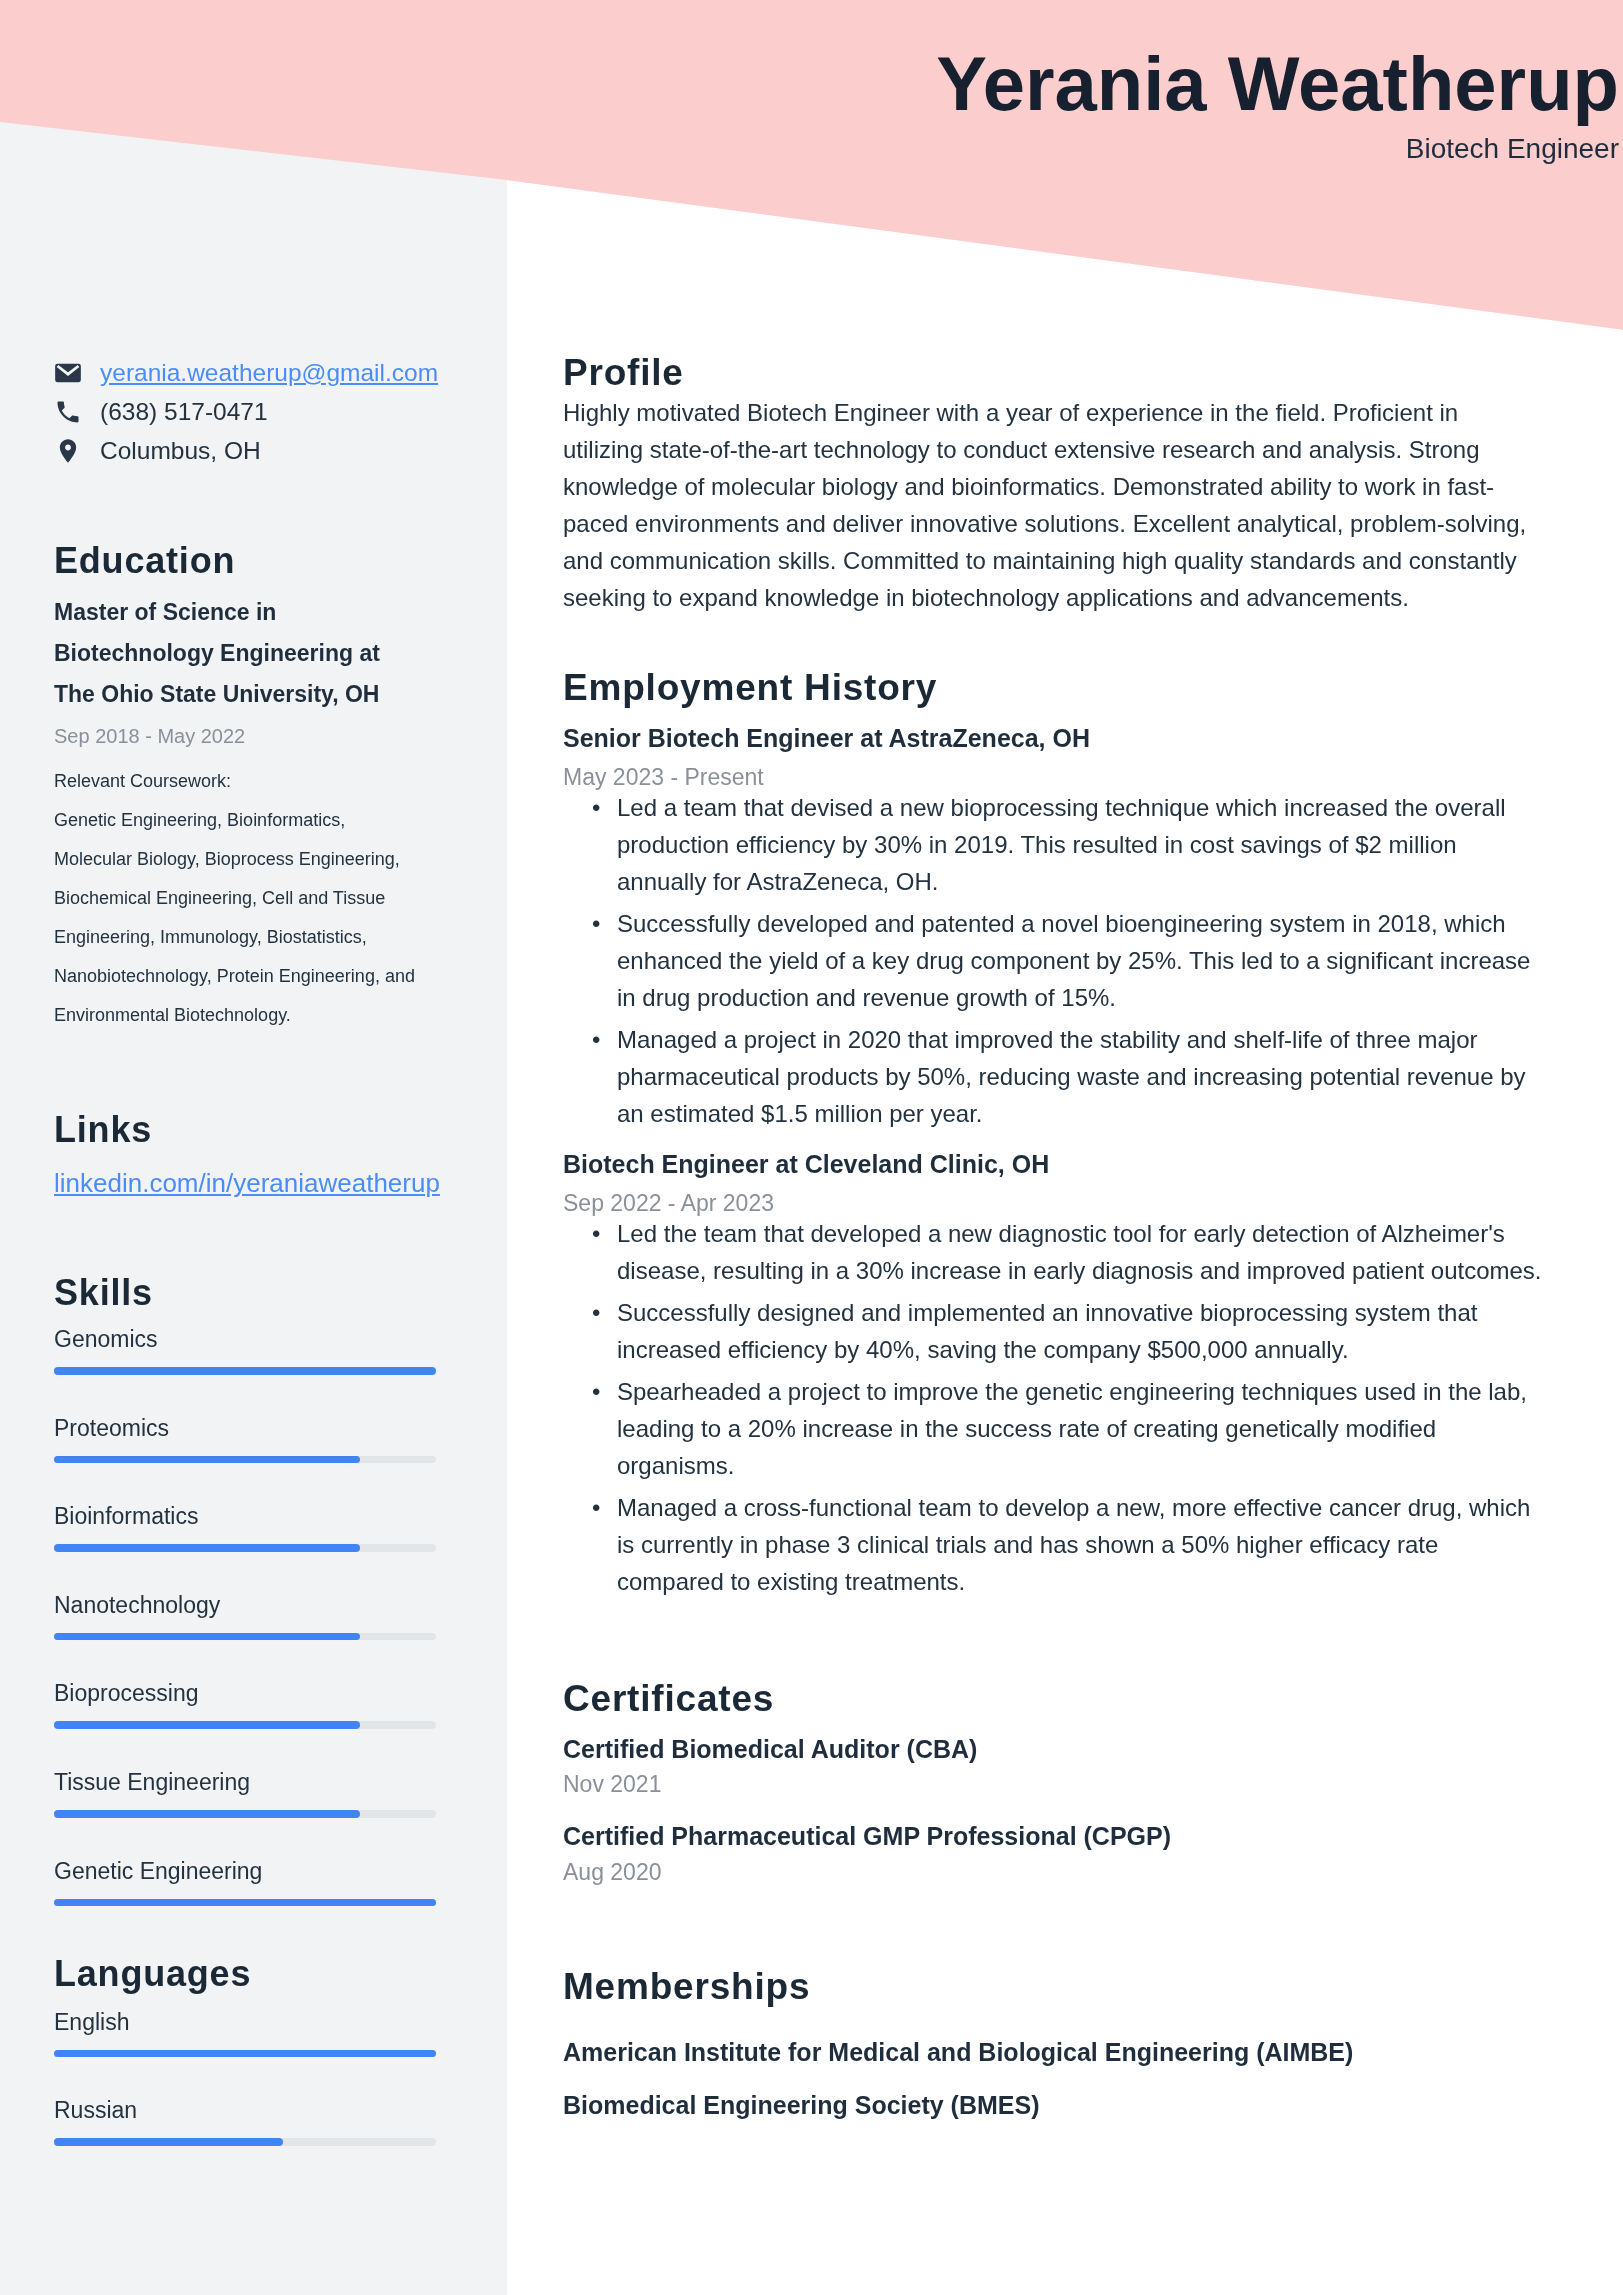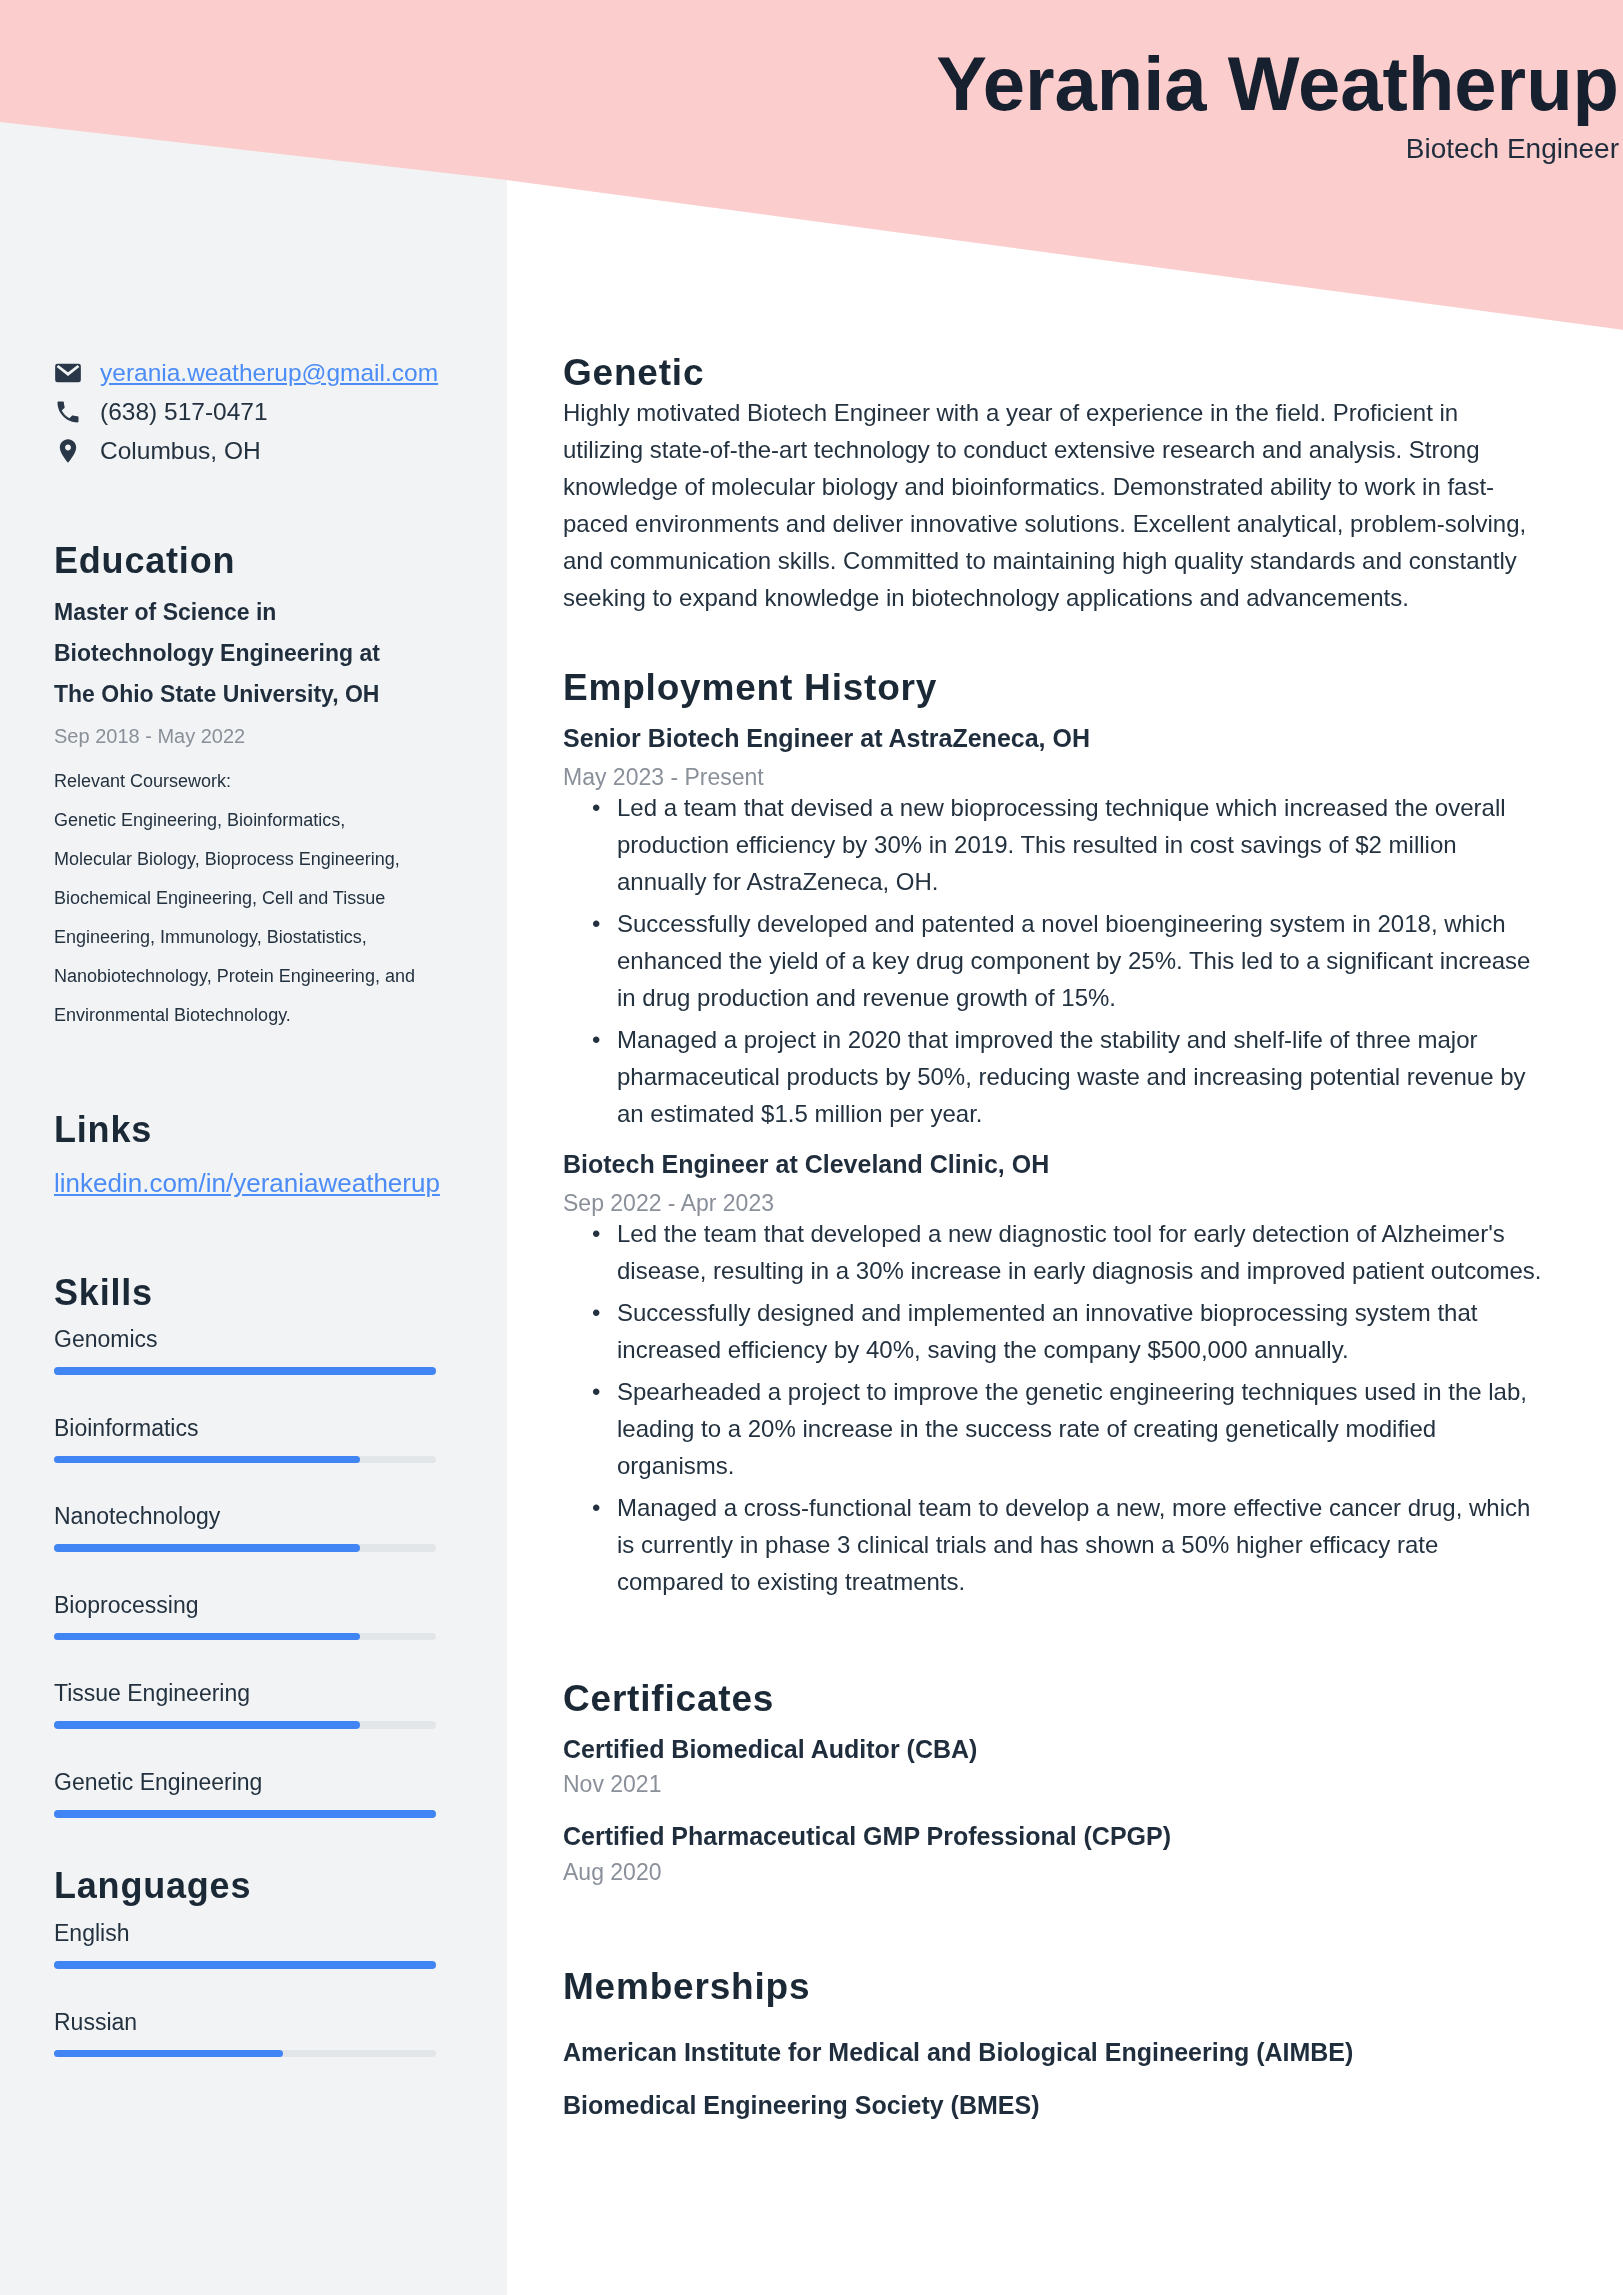--- a/index.html
+++ b/index.html
@@ -111,20 +111,26 @@
   <div class="side-heading skills-heading">Skills</div>
   <div class="bar-list">
 
       <div class="bar-item">
         <div class="bar-label">Genomics</div>
         <div class="bar">
           <i style="width: 100%;"></i>
         </div>
       </div>
 
+      <div class="bar-item">
+        <div class="bar-label">Proteomics</div>
+        <div class="bar">
+          <i style="width: 80%;"></i>
+        </div>
+      </div>
 
       <div class="bar-item">
         <div class="bar-label">Bioinformatics</div>
         <div class="bar">
           <i style="width: 80%;"></i>
         </div>
       </div>
 
       <div class="bar-item">
         <div class="bar-label">Nanotechnology</div>
@@ -170,21 +176,21 @@
         <div class="bar">
           <i style="width: 60%;"></i>
         </div>
       </div>
     </div>
 
 </div>
 
 <div class="main">
 
-  <div class="main-heading profile-heading">Genetic</div>
+  <div class="main-heading profile-heading">Profile</div>
   <div class="profile-text">Highly motivated Biotech Engineer with a year of experience in the field. Proficient in utilizing state-of-the-art technology to conduct extensive research and analysis. Strong knowledge of molecular biology and bioinformatics. Demonstrated ability to work in fast-paced environments and deliver innovative solutions. Excellent analytical, problem-solving, and communication skills. Committed to maintaining high quality standards and constantly seeking to expand knowledge in biotechnology applications and advancements.</div>
 
   <div class="main-heading employment-heading">Employment History</div>
 
   <div>
     <div class="job-title">Senior Biotech Engineer at AstraZeneca, OH</div>
     <div class="job-date">May 2023 - Present</div>
     <ul class="bullets">
 
         <li>Led a team that devised a new bioprocessing technique which increased the overall production efficiency by 30% in 2019. This resulted in cost savings of $2 million annually for AstraZeneca, OH.</li>

